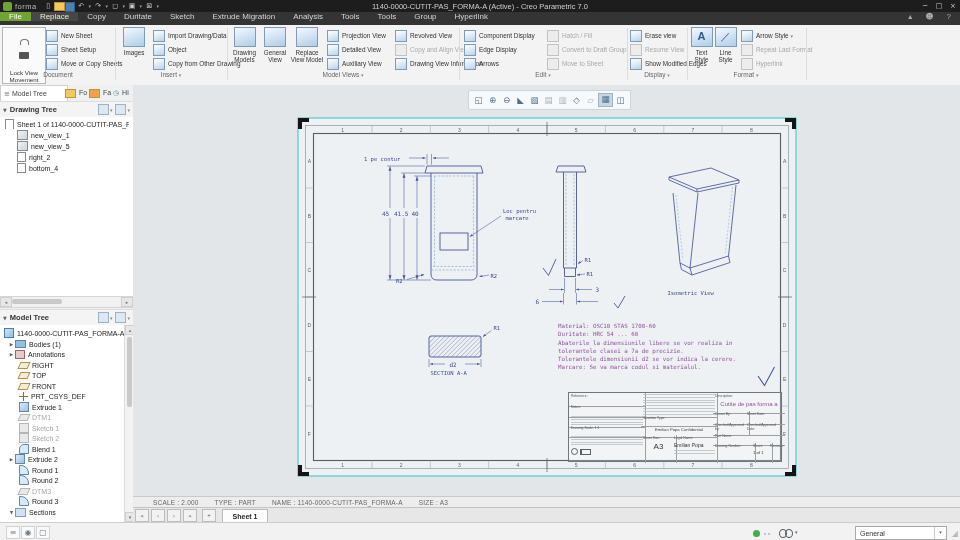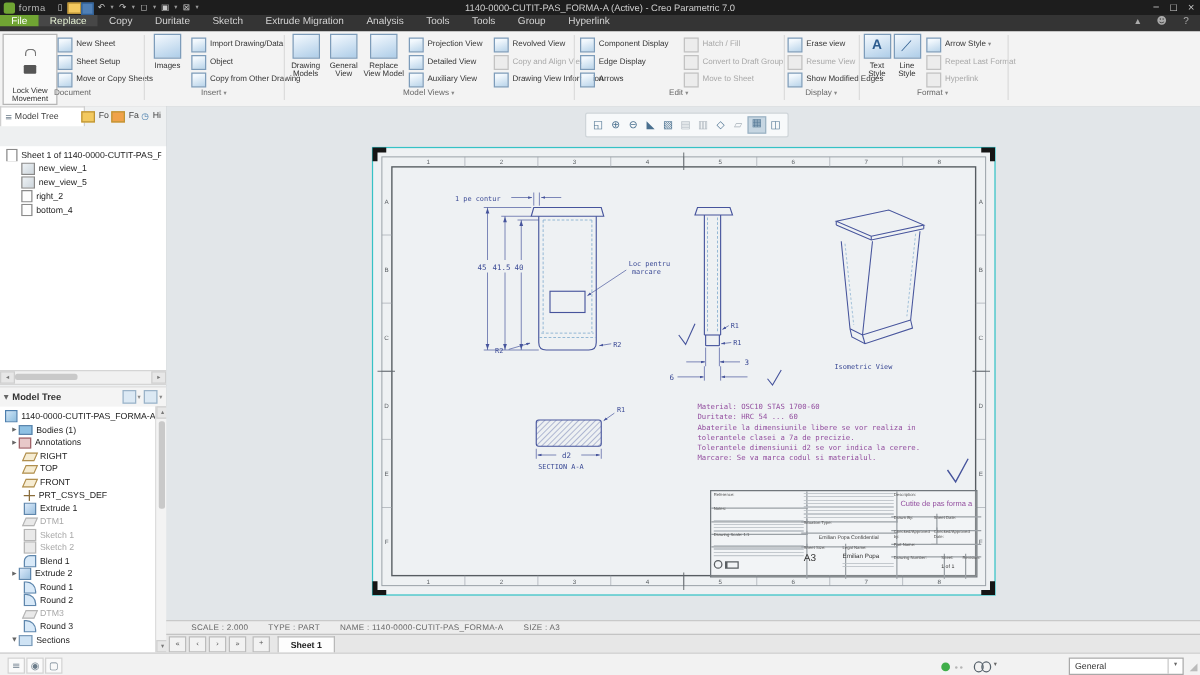--- a/index.html
+++ b/index.html
@@ -303,20 +303,29 @@
     </div>
   <div class="ptab" style="left:86px;width:23px">
       <span class="icfolder ticn" style="background:#f0a24a"></span>
       <span>Fa</span>
     </div>
   <div class="ptab" style="left:110px;width:23px">
       <span class="ticn uic" style="color:#4a7fae;font-size:7px">◷</span>
       <span>Hi</span>
     </div>
 
+  <div class="phd" style="top:16px">
+    <span class="caret uic">▼</span>
+    <span>Drawing Tree</span>
+    <span style="flex:1"></span>
+    <span class="hic"></span>
+      <span class="dd uic">▾</span>
+    <span class="hic"></span>
+      <span class="dd uic" style="margin-right:3px">▾</span>
+  </div>
   <div class="treebg" style="top:32px;height:179px"></div>
 
   <div class="trow" style="top:34px;padding-left:5px">
       <span class="i-sheet ticn"></span>
       <span>Sheet 1 of 1140-0000-CUTIT-PAS_FORMA-A</span>
     </div>
   <div class="trow" style="top:45px;padding-left:17px">
       <span class="i-view ticn"></span>
       <span>new_view_1</span>
     </div>
@@ -680,21 +689,21 @@
           <span class="ptrap"></span>
         </div>
     </div>
     <div class="tbc" style="left:72px;top:0;width:72px;height:22px">
         <div class="micro"></div>
       </div>
     <div class="tbc" style="left:72px;top:22px;width:72px;height:9px"><span>Situation Type:</span></div>
     <div class="tbc" style="left:72px;top:31px;width:72px;height:11px">
         <div style="font-size:4.2px;text-align:center;margin-top:2px;color:#444">Emilian Popa Confidential</div>
       </div>
-    <div class="tbc" style="left:72px;top:42px;width:31px;height:26px;border-bottom:none"><span>Sheet Size:</span><div style="font-size:8px;color:#333;margin-top:2px">A3</div></div>
+    <div class="tbc" style="left:72px;top:42px;width:31px;height:26px;border-bottom:none"><span>Sheet Size:</span><div style="font-size:8px;color:#333;text-align:center;margin-top:2px">A3</div></div>
     <div class="tbc" style="left:103px;top:42px;width:41px;height:26px;border-bottom:none"><span>Legal Name:</span><div style="font-size:5px;color:#333;margin-top:2px;white-space:nowrap">Emilian Popa</div><div class="micro" style="height:4px;margin-top:2px"></div></div>
     <div class="tbc" style="left:144px;top:0;width:68px;height:18px;border-right:none"><span>Description:</span><div class="tbbig">Cutite de pas forma a</div></div>
     <div class="tbc" style="left:144px;top:18px;width:32px;height:11px"><span>Drawn By:</span></div>
     <div class="tbc" style="left:176px;top:18px;width:36px;height:11px;border-right:none"><span>Sheet Date:</span></div>
     <div class="tbc" style="left:144px;top:29px;width:32px;height:11px"><span>Checked/Approved by:</span></div>
     <div class="tbc" style="left:176px;top:29px;width:36px;height:11px;border-right:none"><span>Checked/Approved Date:</span></div>
     <div class="tbc" style="left:144px;top:40px;width:68px;height:10px;border-right:none"><span>Part Name:</span></div>
     <div class="tbc" style="left:144px;top:50px;width:38px;height:18px;border-bottom:none"><span>Drawing Number:</span></div>
     <div class="tbc" style="left:182px;top:50px;width:17px;height:18px;border-bottom:none"><span>Sheet:</span><div style="font-size:4.2px;color:#333;margin-top:2px">1 of 1</div></div>
     <div class="tbc" style="left:199px;top:50px;width:13px;height:18px;border-bottom:none;border-right:none"><span>Revision:</span></div>

